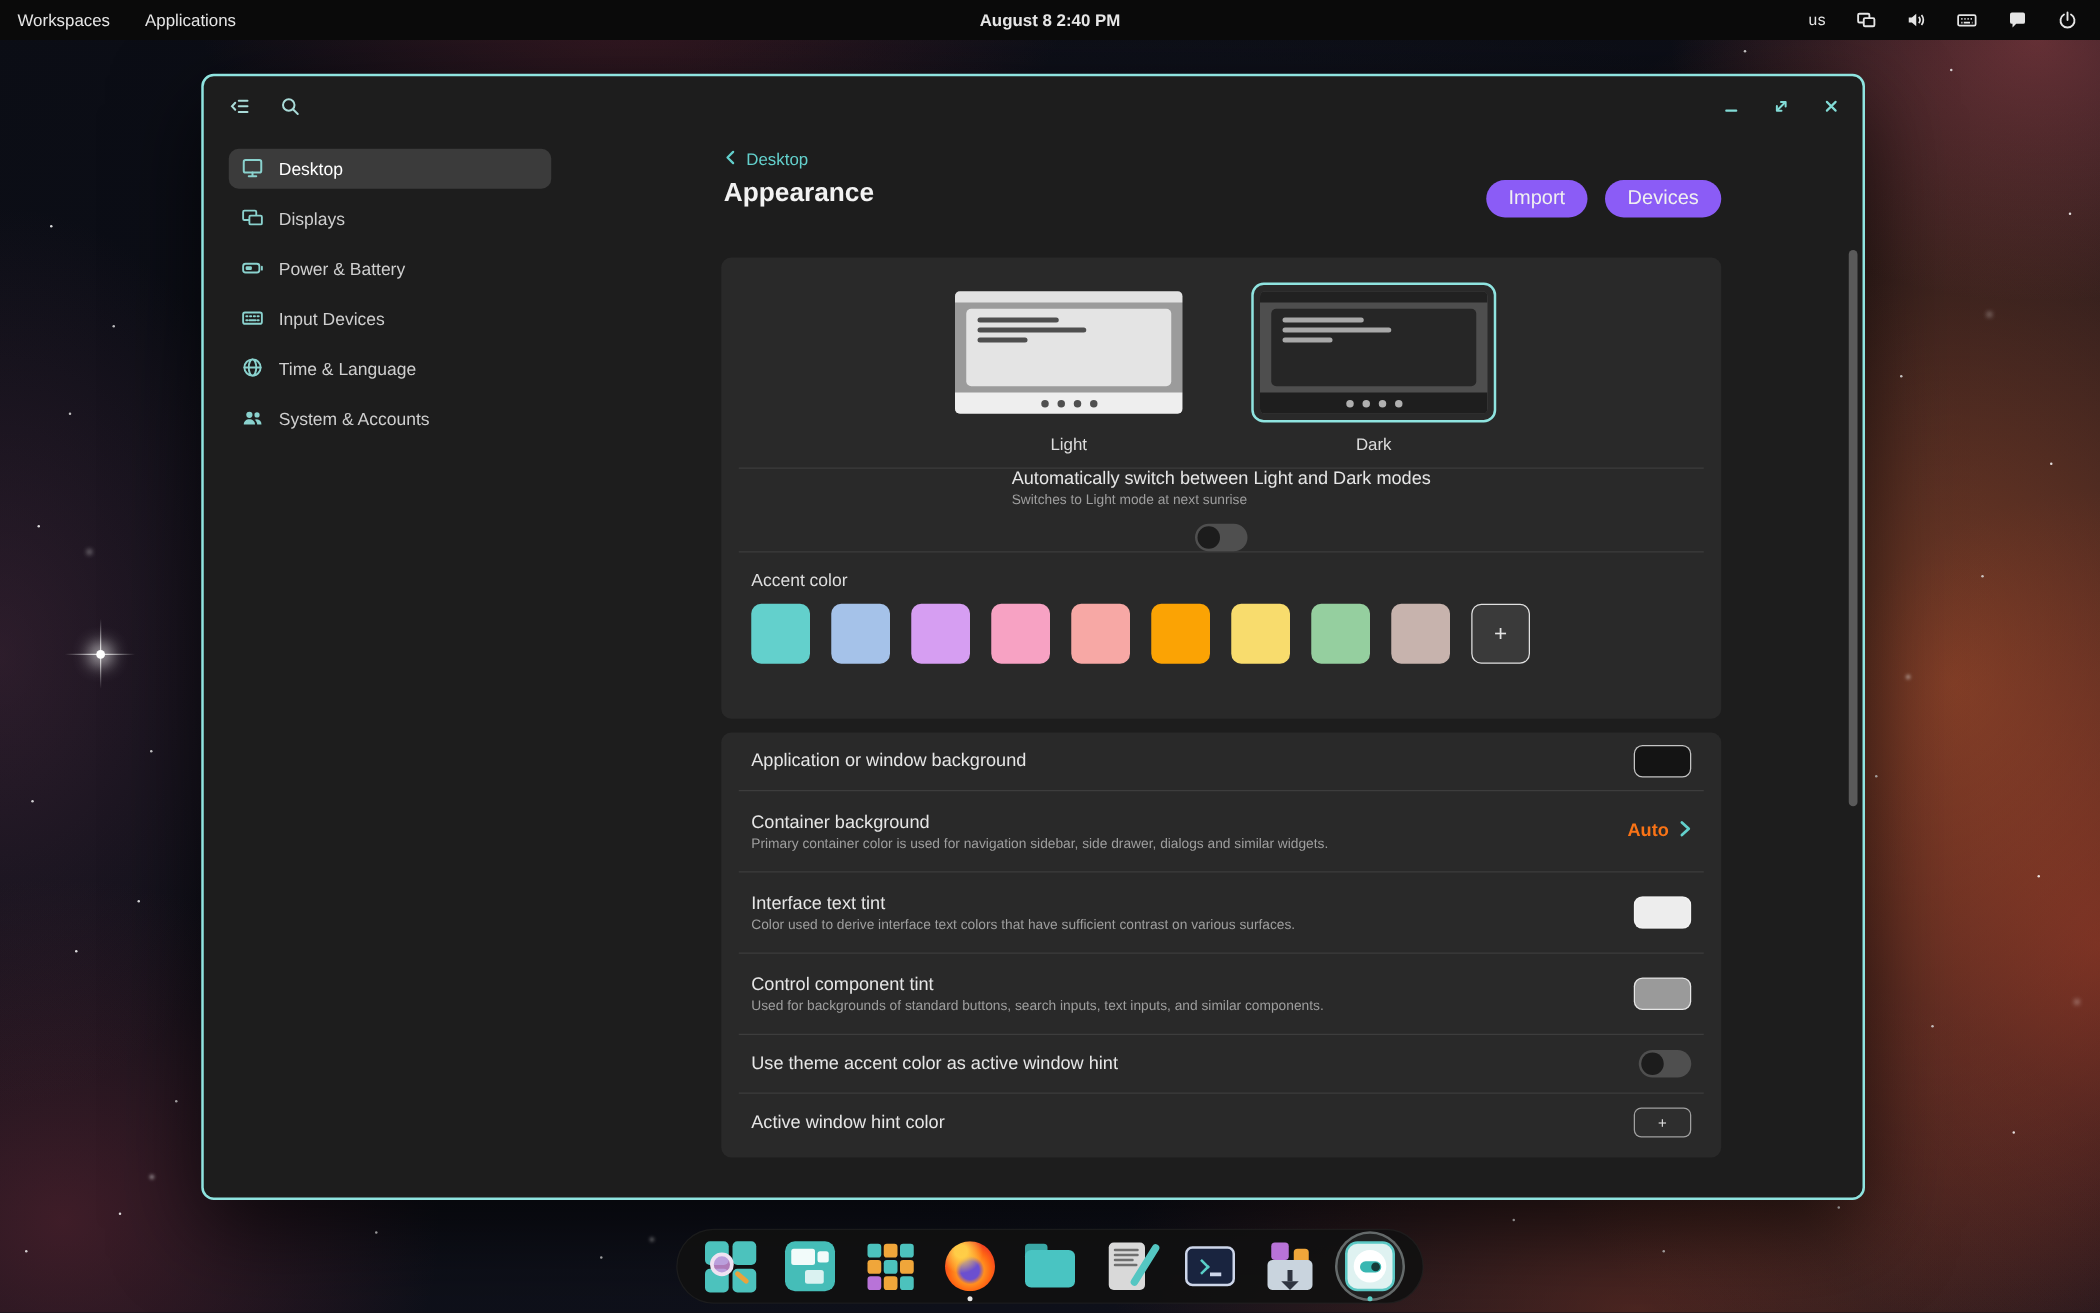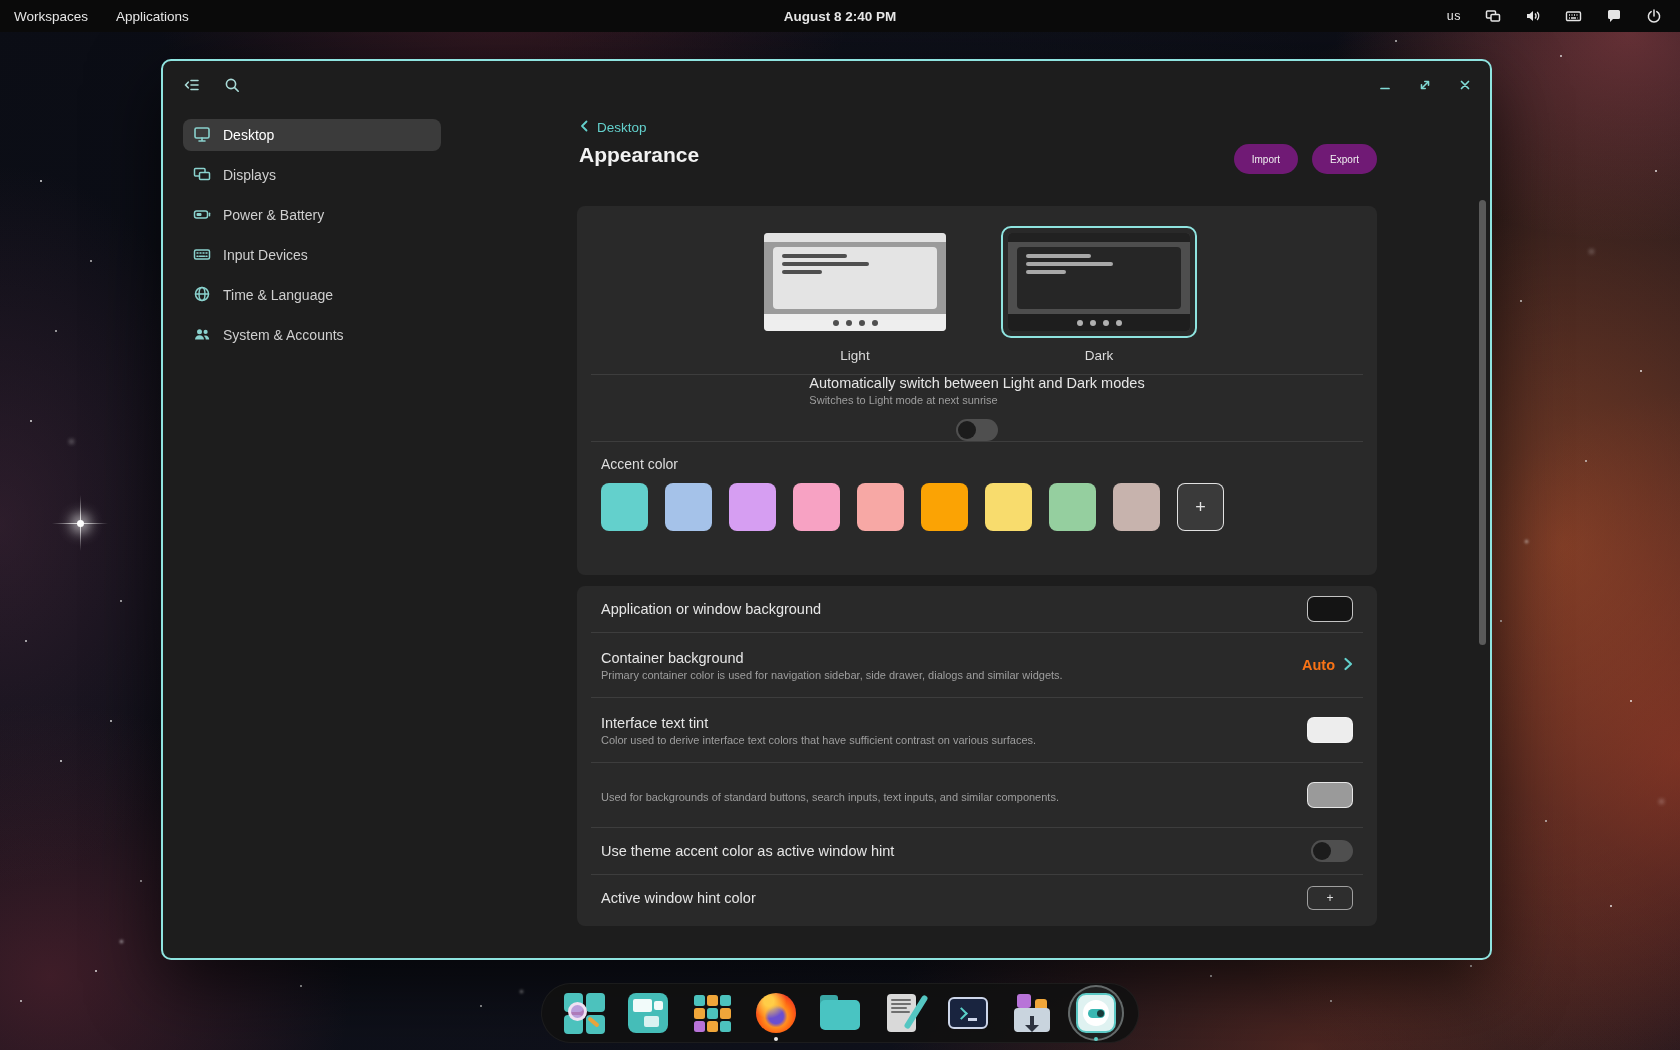--- a/index.html
+++ b/index.html
@@ -63,21 +63,21 @@
     border-radius:8px; margin-bottom:8px; color:#cfcfcf; font-size:14px; cursor:default; }
   .side-item.selected { background:#3b3b3b; color:#ffffff; }
   .side-item svg { flex:0 0 auto; }
 
   
   .content { position:absolute; left:414px; top:48px; width:800px; bottom:0; }
   .breadcrumb { position:absolute; left:2px; top:11px; display:flex; align-items:center; gap:7px;
     color:#63d0cc; font-size:13.5px; cursor:default; }
   .page-title { position:absolute; left:2px; top:34px; font-size:21px; font-weight:700; color:#f2f2f2; }
   .page-actions { position:absolute; right:0; top:35px; display:flex; gap:14px; }
-  .pill-btn { background:#701a75; color:#f0f0f0; font-size:10px; border:none; border-radius:16px;
+  .pill-btn { background:#8b5cf6; color:#f0f0f0; font-size:16px; border:none; border-radius:16px;
     height:30px; padding:0 18px; cursor:pointer; font-family:inherit; }
 
   .card { position:absolute; left:0; width:800px; background:#292929; border-radius:8px; }
   .card1 { top:97px; height:369px; }
   .card2 { top:477px; height:340px; }
   .divider { height:1px; background:#3d3d3d; margin:0 14px; }
 
   
   .mode-row { height:168px; display:flex; align-items:flex-start; justify-content:center; gap:48px; padding-top:20px; }
   .mode-opt { display:flex; flex-direction:column; align-items:center; cursor:pointer; }
@@ -323,21 +323,21 @@
     <div class="breadcrumb" style="color: rgb(99, 208, 204);">
       <span>
         <svg width="11" height="12" viewBox="0 0 11 12" fill="none" stroke="#63d0cc" stroke-width="1.8" stroke-linecap="round" stroke-linejoin="round">
             <path d="M7.5 1.5 3 6l4.5 4.5"></path>
           </svg></span>
       <span>Desktop</span>
     </div>
     <div class="page-title">Appearance</div>
     <div class="page-actions">
       <button class="pill-btn">Import</button>
-      <button class="pill-btn">Export</button>
+      <button class="pill-btn">Devices</button>
     </div>
 
     <div class="card card1" style="background: rgb(41, 41, 41);">
       <div class="mode-row">
         <div class="mode-opt">
           <div class="thumb-wrap">
               <div class="thumb thumb-light">
             <div class="tstrip"></div>
             <div class="panel">
                   <i style="width:42%"></i>
@@ -427,20 +427,21 @@
       <div class="srow h64">
         <div class="texts">
           <div class="row-title">Interface text tint</div>
           <div class="row-sub">Color used to derive interface text colors that have sufficient contrast on various surfaces.</div>
         </div>
         <div class="mini-swatch light" style="background-color: rgb(237, 237, 237);"></div>
       </div>
       <div class="divider"></div>
       <div class="srow h64">
         <div class="texts">
+          <div class="row-title">Control component tint</div>
           <div class="row-sub">Used for backgrounds of standard buttons, search inputs, text inputs, and similar components.</div>
         </div>
         <div class="mini-swatch" style="background-color: rgb(154, 154, 154);"></div>
       </div>
       <div class="divider"></div>
       <div class="srow h46">
         <div class="texts">
             <div class="row-title">Use theme accent color as active window hint</div>
           </div>
         <div class="toggle">

